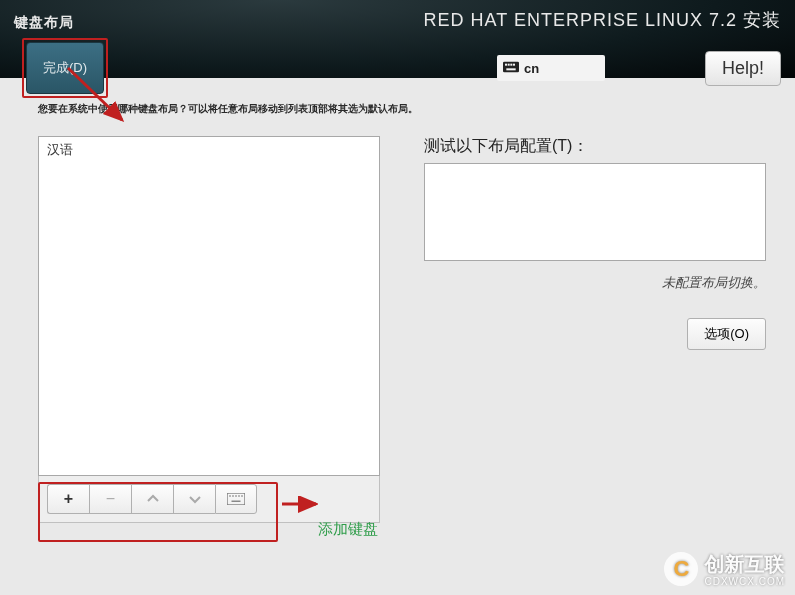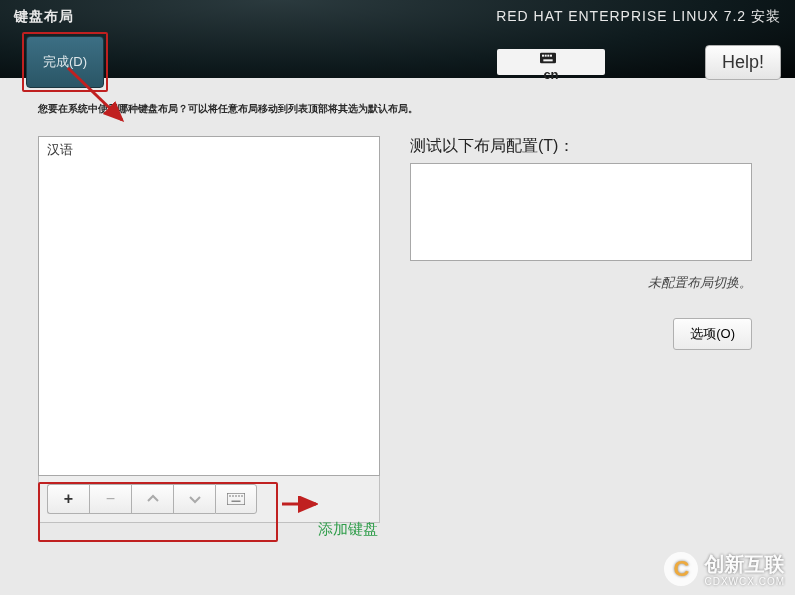--- a/index.html
+++ b/index.html
@@ -8,21 +8,21 @@
 
   .header {
     height: 78px;
     background: radial-gradient(ellipse at 35% 0%, #2b3a3e 0%, #0e1a1d 60%, #020506 100%);
     padding: 8px 14px 0 14px;
     color: #e8e8e8;
     position: relative;
   }
   .header-top { display: flex; justify-content: space-between; align-items: flex-end; }
   .page-title { font-size: 14px; font-weight: bold; letter-spacing: 1px; }
-  .install-title { font-size: 14px; letter-spacing: 1px; font-weight: 400; }
+  .install-title { font-size: 18px; letter-spacing: 1px; font-weight: 400; }
 
   .header-bottom { display: flex; justify-content: space-between; align-items: center; margin-top: 6px; padding-left: 8px; }
 
   .done-btn {
     background: linear-gradient(#3c6f84, #2a5666);
     color: #e0e8eb;
     border: 1px solid #1b3640;
     border-radius: 4px;
     padding: 16px 16px;
     font-size: 13px;
@@ -34,40 +34,40 @@
     display: inline-block;
     border-radius: 2px;
   }
 
   .lang-indicator {
     display: flex; align-items: center;
     background: #f3f3f3; color: #222;
     border-radius: 2px;
     padding: 3px 6px;
     width: 108px; height: 26px;
-    font-size: 13px; font-weight: bold; flex-direction: column;
+    font-size: 13px; font-weight: bold;
   }
   .kb-mini-icon svg { width: 16px; height: 12px; fill: #222; margin-right: 5px; }
 
   .help-btn {
     background: linear-gradient(#fdfdfd, #e5e5e5);
     border: 1px solid #b0b0b0;
     border-radius: 4px;
     color: #333;
     padding: 6px 16px;
     font-size: 18px;
     cursor: pointer;
   }
 
   .right-controls { display: flex; align-items: center; gap: 100px; }
 
   .content { padding: 24px 38px 0 38px; }
   .intro { font-size: 10px; color: #2a2a2a; margin-bottom: 20px; font-weight: bold; }
 
-  .columns { display: flex; gap: 30px; }
+  .columns { display: flex; gap: 44px; }
 
   .layout-list {
     width: 342px; height: 340px;
     background: #fff;
     border: 1px solid #a8a8a8;
     font-size: 13px;
   }
   .layout-item { padding: 4px 8px; }
 
   .toolbar {

